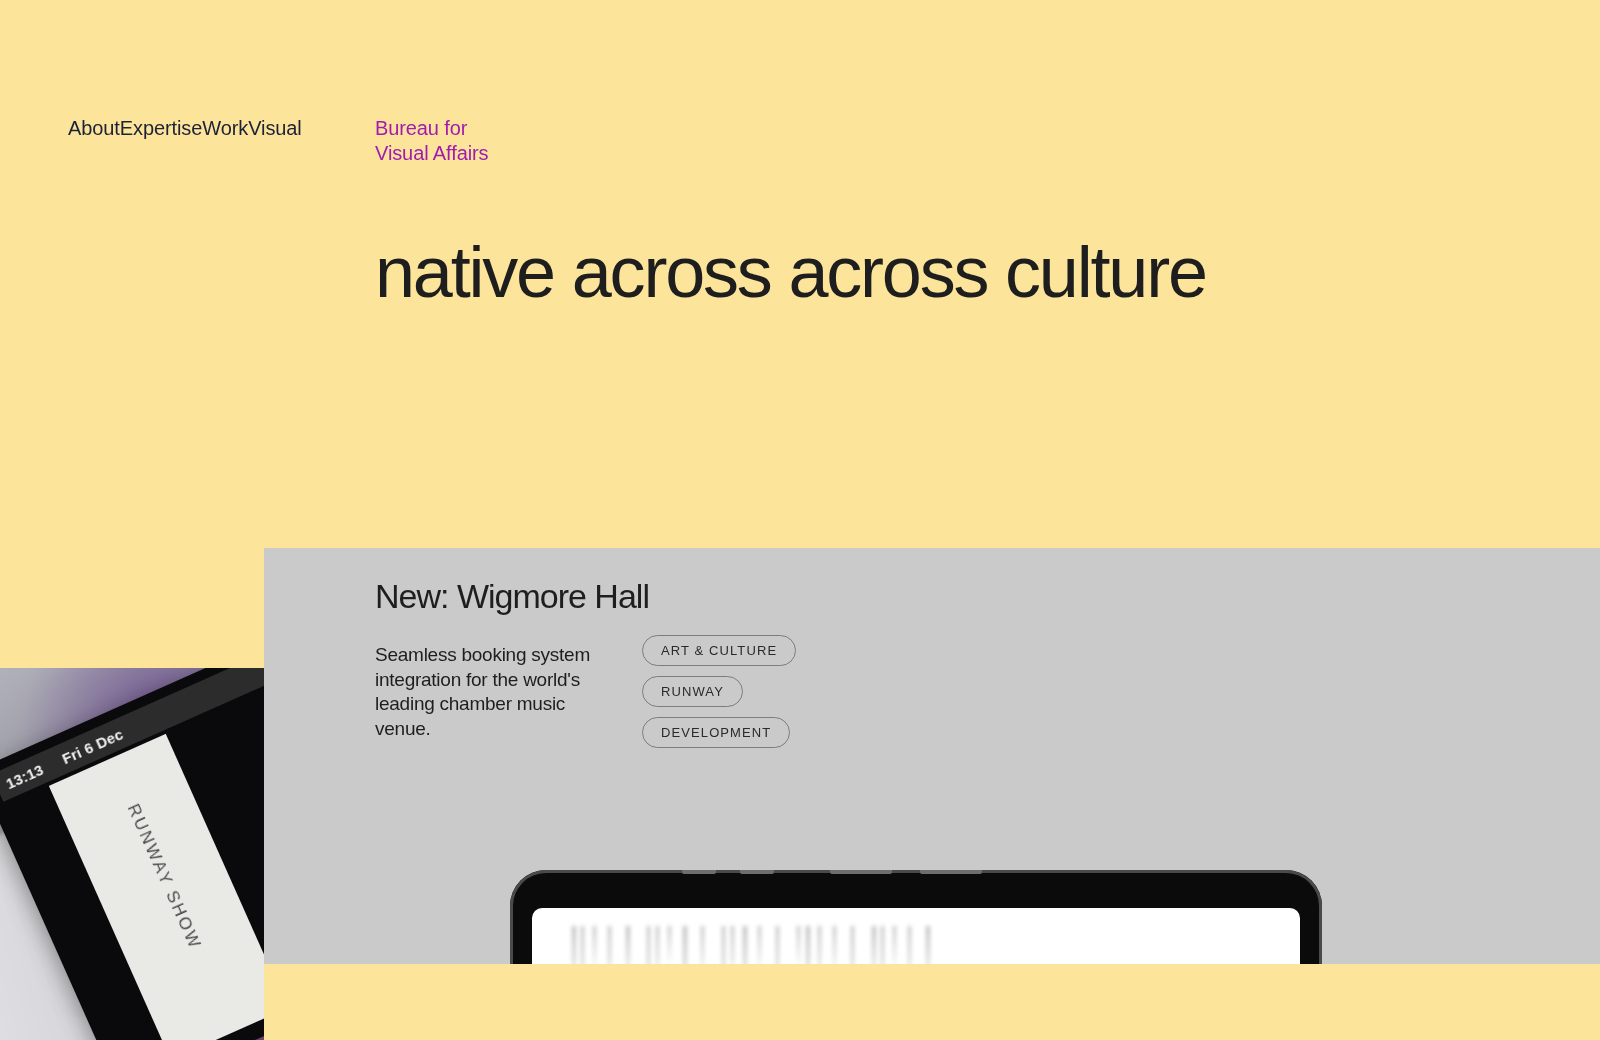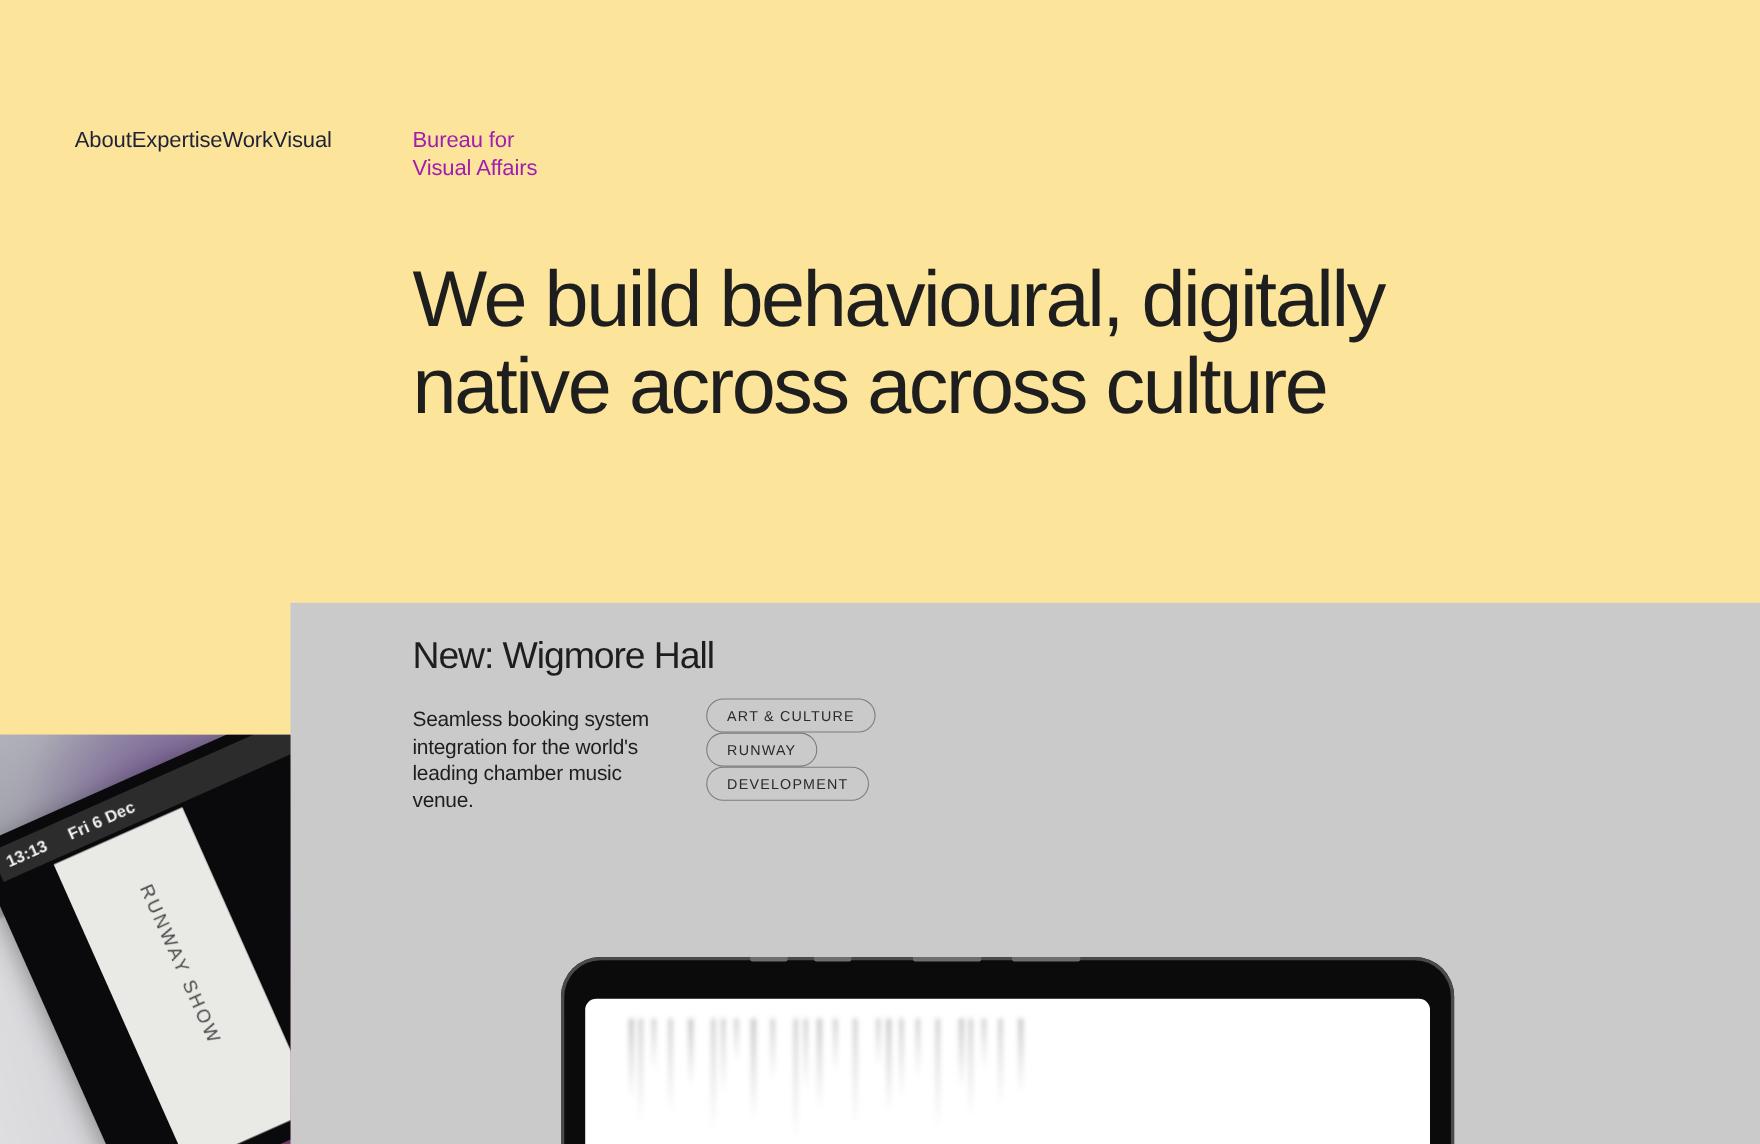--- a/index.html
+++ b/index.html
@@ -59,21 +59,21 @@
     font-weight:400;
     color:#1e1e1e;
     letter-spacing:-2.2px;
     white-space:nowrap;
   }
 
   
   .grey-panel {
     position:absolute;
     left:264px; top:548px;
-    width:1336px; height:492px;
+    width:1336px; height:416px;
     background:#cacaca;
     overflow:hidden;
     padding-left:12px;
   }
 
   
   .card {
     position:absolute;
     left:111px;  
     top:28px;    
@@ -97,20 +97,21 @@
     width:235px;
     font-size:19px;
     line-height:24.5px;
     color:#1e1e1e;
     letter-spacing:-0.25px;
     margin-top:12px;
   }
   .tag-list {
     display:flex;
     flex-direction:column;
+    gap:10px;
     padding-top:4px;
   }
   .tag {
     display:inline-flex;
     align-items:center;
     justify-content:center;
     height:31px;
     padding:0 18px;
     border:1px solid #7d7d7d;
     border-radius:16px;
@@ -257,21 +258,20 @@
     <a class="nav-item">Work</a>
     <a class="nav-item">Visual</a>
   </nav>
 
   <div class="brand">
     <span class="brand-line">Bureau for</span>
     <span class="brand-line">Visual Affairs</span>
   </div>
 
   <h1 class="headline">
-    <div class="headline-line">We build behavioural, digitally</div>
     <div class="headline-line">native across across culture</div>
   </h1>
 
   <section class="grey-panel">
 
     <div class="card">
       <div class="card-title">New: Wigmore Hall</div>
       <div class="card-body">
         <p class="card-desc">Seamless booking system integration for the world's leading chamber music venue.</p>
         <div class="tag-list">

